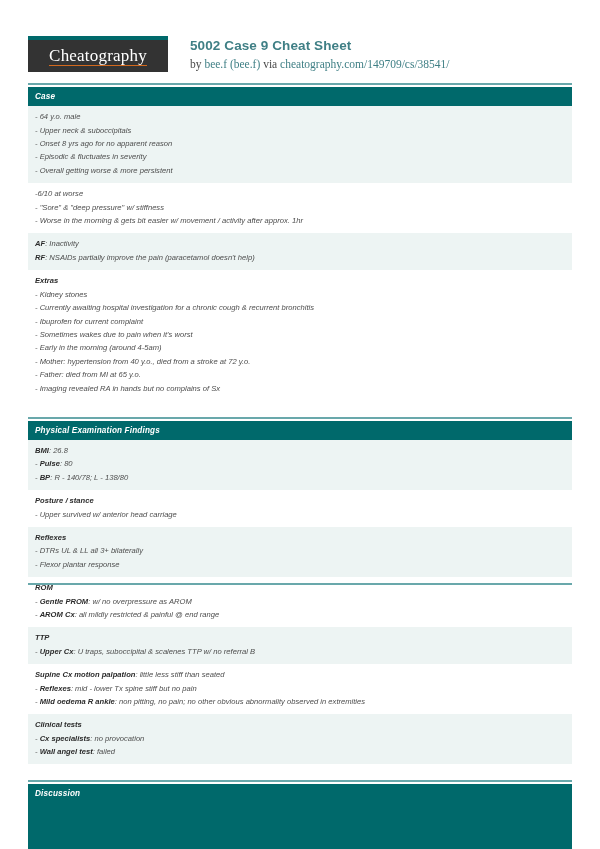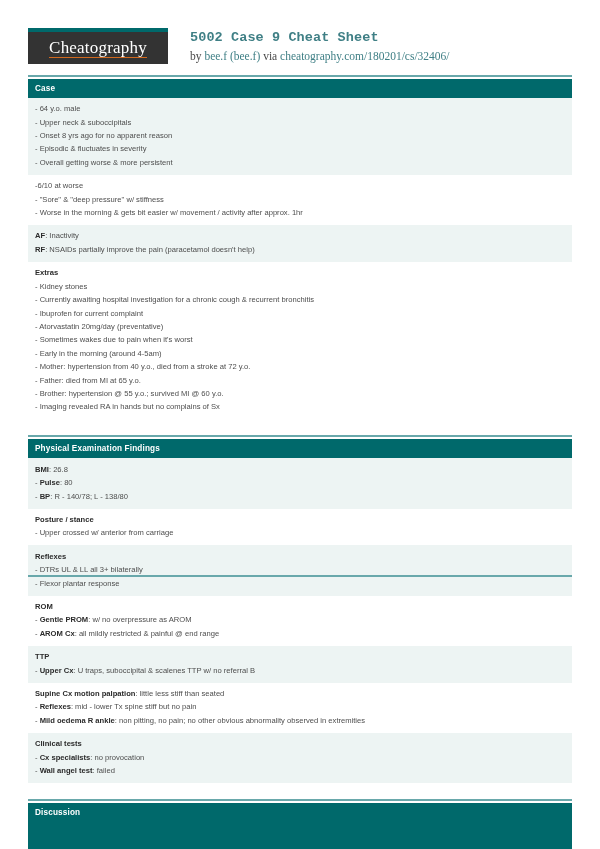--- a/index.html
+++ b/index.html
@@ -13,20 +13,21 @@
     font-family: "Liberation Sans", sans-serif;
     color: #2f2f2f;
     -webkit-font-smoothing: antialiased;
   }
   .page {
     position: relative;
     width: 600px;
     height: 605px;
     box-sizing: border-box;
     padding: 0 28px;
+    margin-top: 8px;
   }
 
   
   .header {
     display: flex;
     align-items: flex-start;
     padding-top: 28px;
     padding-bottom: 10px;
   }
   .logo-box {
@@ -47,21 +48,21 @@
     letter-spacing: 0.2px;
     line-height: 1;
     border-bottom: 1px solid #d2691e;
     padding-bottom: 1px;
   }
   .title-block {
     margin-left: 22px;
     padding-top: 1px;
   }
   .sheet-title {
-    font-family: Liberation Mono, monospace;
+    font-family: Liberation Sans, sans-serif;
     font-size: 13.5px;
     font-weight: bold;
     color: #3f7f85;
     line-height: 1.35;
     letter-spacing: 0.1px;
   }
   .byline {
     font-family: "Liberation Serif", serif;
     font-size: 11.5px;
     color: #4a4a4a;
@@ -69,20 +70,21 @@
     margin-top: 1px;
   }
   .byline a {
     color: #3f7f85;
     text-decoration: none;
   }
 
   
   .section {
     margin-bottom: 16px;
+    font-style: italic;
   }
   .section-rule {
     height: 2px;
     background: #69a8ab;
     margin-bottom: 2px;
   }
   .section-header {
     background: #00696b;
     color: #ffffff;
     font-size: 8.2px;
@@ -128,21 +130,21 @@
 <body>
 
 <div class="page">
 
   <div class="header">
     <div class="logo-box">
       <span class="logo-text">Cheatography</span>
     </div>
     <div class="title-block">
       <div class="sheet-title">5002 Case 9 Cheat Sheet</div>
-      <div class="byline"><span>by </span><a href="#">bee.f (bee.f)</a><span> via </span><a href="#">cheatography.com/180201/cs/32406/</a></div>
+      <div class="byline"><span>by </span><a href="#">bee.f (bee.f)</a><span> via </span><a href="#">cheatography.com/149709/cs/38541/</a></div>
     </div>
   </div>
 
   <div id="sections-root">
       <div class="section">
         <div class="section-rule"></div>
         <div class="section-header">Case</div>
         <div class="row alt">
           <div class="line">- 64 y.o. male</div>
           <div class="line">- Upper neck &amp; suboccipitals</div>
@@ -157,40 +159,38 @@
         </div>
         <div class="row alt">
           <div class="line"><b>AF</b>: Inactivity</div>
           <div class="line"><b>RF</b>: NSAIDs partially improve the pain (paracetamol doesn't help)</div>
         </div>
         <div class="row">
           <div class="line"><b>Extras</b></div>
           <div class="line">- Kidney stones</div>
           <div class="line">- Currently awaiting hospital investigation for a chronic cough &amp; recurrent bronchitis</div>
           <div class="line">- Ibuprofen for current complaint</div>
-          <div class="line">- Atorvastatin 20mg/day (preventative)</div>
           <div class="line">- Sometimes wakes due to pain when it's worst</div>
           <div class="line">- Early in the morning (around 4-5am)</div>
           <div class="line">- Mother: hypertension from 40 y.o., died from a stroke at 72 y.o.</div>
           <div class="line">- Father: died from MI at 65 y.o.</div>
-          <div class="line">- Brother: hypertension @ 55 y.o.; survived MI @ 60 y.o.</div>
           <div class="line">- Imaging revealed RA in hands but no complains of Sx</div>
         </div>
       </div>
       <div class="section">
         <div class="section-rule"></div>
         <div class="section-header">Physical Examination Findings</div>
         <div class="row alt">
           <div class="line"><b>BMI</b>: 26.8</div>
           <div class="line">- <b>Pulse</b>: 80</div>
           <div class="line">- <b>BP</b>: R - 140/78; L - 138/80</div>
         </div>
         <div class="row">
           <div class="line"><b>Posture / stance</b></div>
-          <div class="line">- Upper crossed w/ anterior from carriage</div>
+          <div class="line">- Upper survived w/ anterior head carriage</div>
         </div>
         <div class="row alt">
           <div class="line"><b>Reflexes</b></div>
           <div class="line">- DTRs UL &amp; LL all 3+ bilaterally</div>
           <div class="line">- Flexor plantar response</div>
         </div>
         <div class="row">
           <div class="line"><b>ROM</b></div>
           <div class="line">- <b>Gentle PROM</b>: w/ no overpressure as AROM</div>
           <div class="line">- <b>AROM Cx</b>: all mildly restricted &amp; painful @ end range</div>

